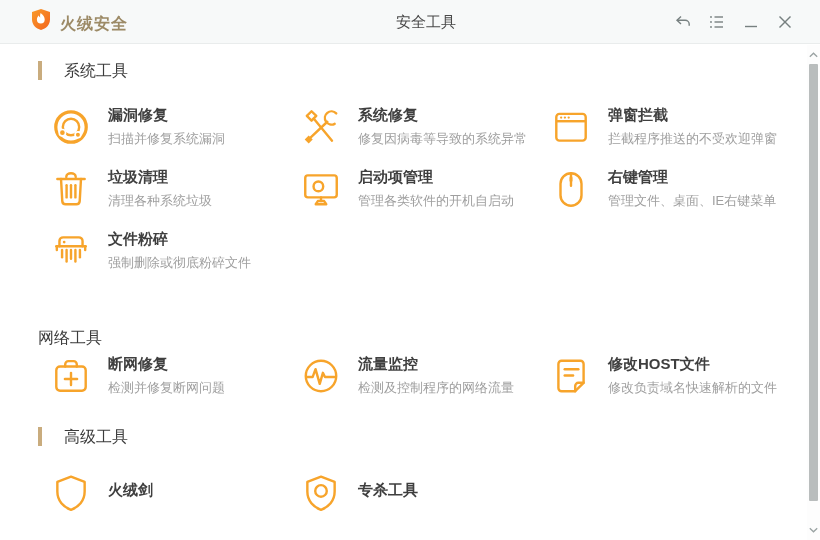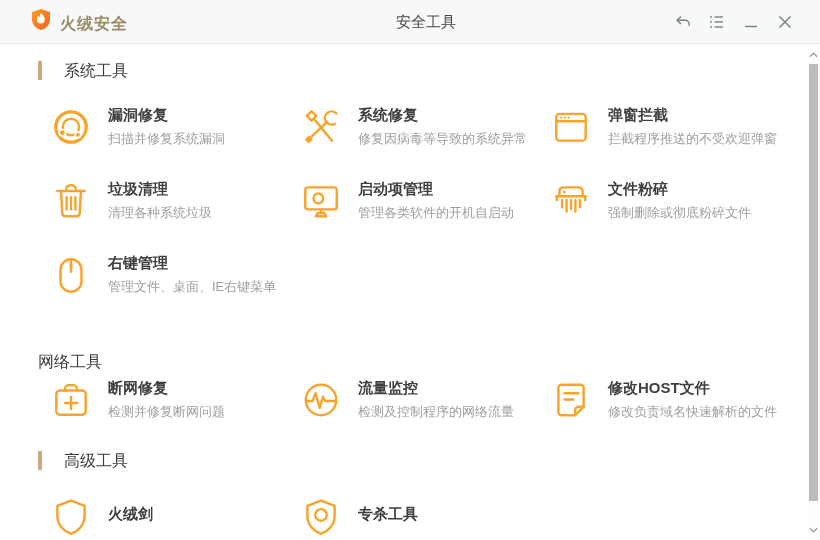--- a/index.html
+++ b/index.html
@@ -18,21 +18,21 @@
   .ctrl { width:34px; height:44px; display:flex; align-items:center; justify-content:center;
           color:#778080; cursor:pointer; }
   .ctrl svg { display:block; }
 
   
   .content { position:relative; padding-left:38px; }
   .sec-head { display:flex; gap:22px; height:22px; }
   .sec-bar { width:4px; height:19px; background:#c9ac7e; }
   .sec-title { font-size:16px; color:#3c3c3c; }
 
-  .grid { display:grid; grid-template-columns:250px 250px 250px; row-gap:28px; margin-left:12px; }
+  .grid { display:grid; grid-template-columns:250px 250px 250px; row-gap:16px; margin-left:12px; }
   .tool { display:flex; align-items:center; gap:16px; height:46px; cursor:pointer; }
   .tico { width:42px; height:42px; flex:0 0 42px; color:#f7a42b; }
   .tico svg { display:block; width:42px; height:42px; }
   .tname { font-size:15px; font-weight:bold; color:#3f3f3f; margin-bottom:5px; }
   .tdesc { font-size:13px; color:#9f9f9f; white-space:nowrap; }
 
   .mt-s1 { margin-top:17px; }
   .mt-g1 { margin-top:21px; }
   .mt-s2 { margin-top:32px;flex-direction:column; }
   .mt-g2 { margin-top:25px; }
@@ -187,52 +187,52 @@
           </svg>
         </span>
         <div class="ttext">
           <div class="tname">启动项管理</div>
           <div class="tdesc">管理各类软件的开机自启动</div>
         </div>
       </div>
 
       <div class="tool">
         <span class="tico">
+          <svg viewBox="0 0 40 40" fill="none" stroke="currentColor" stroke-width="2.3" stroke-linecap="round">
+            <rect x="10" y="5" width="20" height="31" rx="10"></rect>
+            <line x1="20" y1="5" x2="20" y2="17"></line>
+            <rect x="18.6" y="8" width="2.8" height="5.5" rx="1.4" fill="currentColor" stroke="none"></rect>
+          </svg>
+        </span>
+        <div class="ttext">
+          <div class="tname">右键管理</div>
+          <div class="tdesc">管理文件、桌面、IE右键菜单</div>
+        </div>
+      </div>
+
+      <div class="tool">
+        <span class="tico">
           <svg viewBox="0 0 40 40" fill="none" stroke="currentColor" stroke-width="2.3" stroke-linecap="round" stroke-linejoin="round">
             <path d="M9 15.5 v-5 a3.5 3.5 0 0 1 3.5 -3.5 h15 a3.5 3.5 0 0 1 3.5 3.5 v5"></path>
             <circle cx="13.5" cy="11.5" r="1.3" fill="currentColor" stroke="none"></circle>
             <path d="M6 15.5 h28"></path>
             <path d="M6.5 15.5 v3.5"></path>
             <path d="M33.5 15.5 v3.5"></path>
             <line x1="11.5" y1="19" x2="11.5" y2="26"></line>
             <line x1="15.8" y1="19" x2="15.8" y2="30"></line>
             <line x1="20" y1="19" x2="20" y2="27.5"></line>
             <line x1="24.2" y1="19" x2="24.2" y2="30"></line>
             <line x1="28.5" y1="19" x2="28.5" y2="26"></line>
           </svg>
         </span>
         <div class="ttext">
           <div class="tname">文件粉碎</div>
           <div class="tdesc">强制删除或彻底粉碎文件</div>
         </div>
       </div>
-
-      <div class="tool">
-        <span class="tico">
-          <svg viewBox="0 0 40 40" fill="none" stroke="currentColor" stroke-width="2.3" stroke-linecap="round">
-            <rect x="10" y="5" width="20" height="31" rx="10"></rect>
-            <line x1="20" y1="5" x2="20" y2="17"></line>
-            <rect x="18.6" y="8" width="2.8" height="5.5" rx="1.4" fill="currentColor" stroke="none"></rect>
-          </svg>
-        </span>
-        <div class="ttext">
-          <div class="tname">右键管理</div>
-          <div class="tdesc">管理文件、桌面、IE右键菜单</div>
-        </div>
-      </div>
     </div>
 
     <div class="sec-head mt-s2">
       <div class="sec-bar"></div>
       <div class="sec-title">网络工具</div>
     </div>
 
     <div class="grid mt-g2">
 
       <div class="tool">

